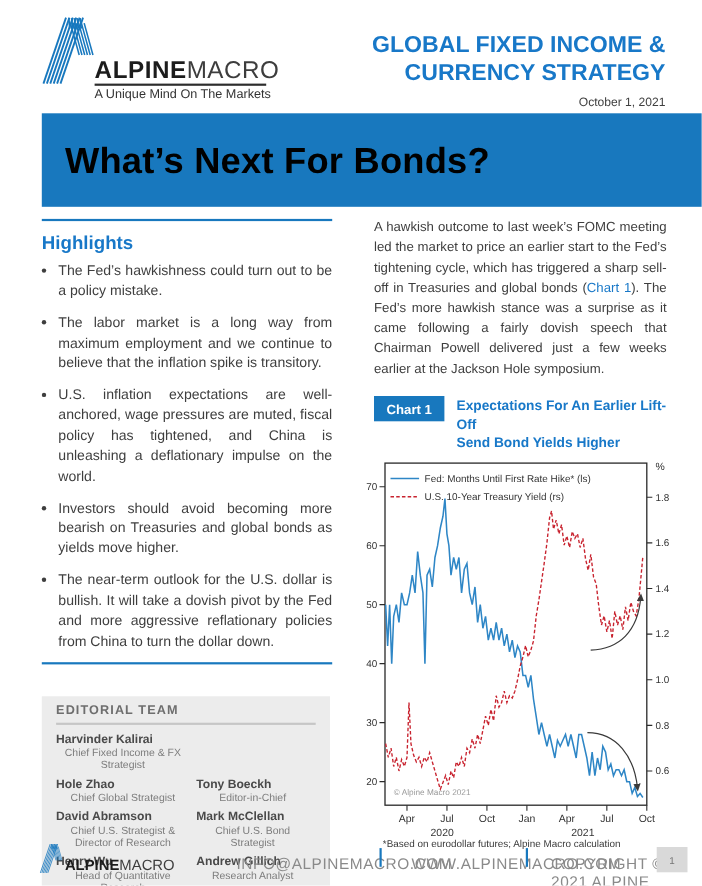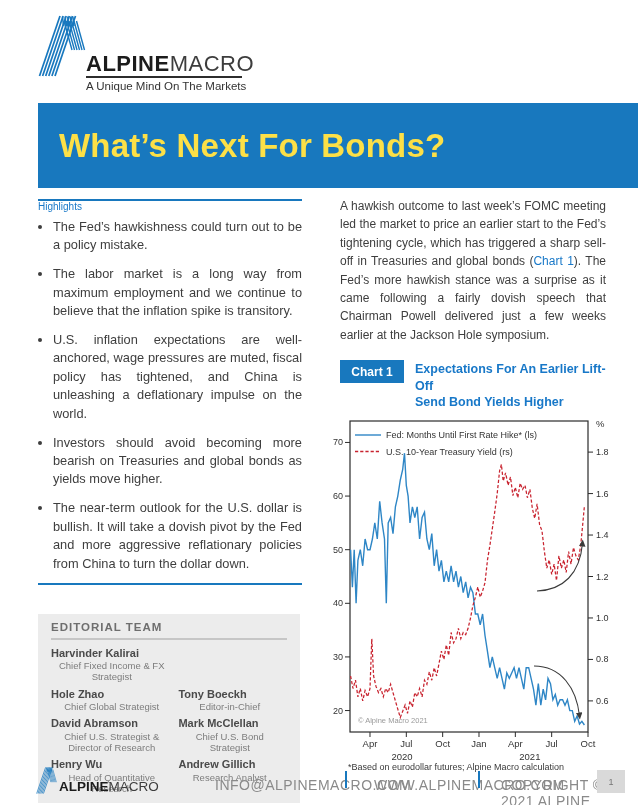--- a/index.html
+++ b/index.html
@@ -23,27 +23,27 @@
   .brand-light{font-weight:normal;color:#3d3d3d;}
   .brand-rule{position:absolute;left:86px;top:76px;width:156px;height:2px;background:#2d2d2d;}
   .tagline{position:absolute;left:86px;top:80px;font-size:11.5px;color:#333;}
   .pub-block{position:absolute;right:33px;top:28px;text-align:right;}
   .pub-title{font-size:21px;font-weight:bold;color:var(--accent-text);line-height:1.22;}
   .pub-date{font-size:11px;color:#3f3f3f;margin-top:8px;}
 
   
   .banner{
     position:absolute;left:38px;top:103px;right:0;height:85px;
-    background:var(--accent);color:#fde047;display:flex;align-items:center;
+    background:var(--accent);color:#000000;display:flex;align-items:center;
     padding-left:21px;font-size:33px;font-weight:bold;letter-spacing:.2px;
   }
 
   
   .left-col{position:absolute;left:38px;top:199px;width:264px;border-top:2px solid var(--accent);}
-  .hl-heading{margin:0 0 6px;font-size:10px;font-weight:normal;color:var(--accent-text);}
+  .hl-heading{margin:10px 0 6px;font-size:17px;font-weight:bold;color:var(--accent-text);}
   .hl-list{list-style:disc outside;padding-left:15px;margin:0;}
   .hl-list li{
     font-size:12.8px;line-height:18.4px;text-align:justify;
     color:var(--body-text);margin-bottom:10.5px;
   }
   .hl-endrule{height:2px;background:var(--accent);margin-top:3px;}
   .editorial-box{background:#ececec;margin-top:29px;padding:7px 13px 9px 13px;width:262px;}
   .editorial-heading{font-size:11.5px;font-weight:bold;color:#6e6e6e;letter-spacing:1px;}
   .editorial-rule{height:1.5px;background:#c6c6c6;margin:5px 0 7px 0;}
   .editorial-grid{display:grid;grid-template-columns:54% 46%;row-gap:5px;}
@@ -102,20 +102,27 @@
         <line x1="31" y1="8" x2="39" y2="37" stroke-width="1.4"></line>
         <line x1="33.5" y1="8" x2="41.5" y2="37" stroke-width="1.4"></line>
         <line x1="36" y1="8" x2="44" y2="37" stroke-width="1.4"></line>
         <line x1="38.5" y1="8" x2="46.5" y2="37" stroke-width="1.4"></line>
       </g>
     </svg>
   <div class="brand-text"><span class="brand-bold">ALPINE</span><span class="brand-light">MACRO</span></div>
   <div class="brand-rule"></div>
   <div class="tagline">A Unique Mind On The Markets</div>
 
+  <div class="pub-block">
+    <div class="pub-title">
+      <div>GLOBAL FIXED INCOME &amp;</div>
+      <div>CURRENCY STRATEGY</div>
+    </div>
+    <div class="pub-date">October 1, 2021</div>
+  </div>
 
   <div class="banner">
     <span>What’s Next For Bonds?</span>
   </div>
 
   <div class="left-col">
     <div class="hl-heading">Highlights</div>
     <ul class="hl-list">
         <li>The Fed’s hawkishness could turn out to be a policy mistake.</li>
         <li>The labor market is a long way from maximum employment and we continue to believe that the inflation spike is transitory.</li>

